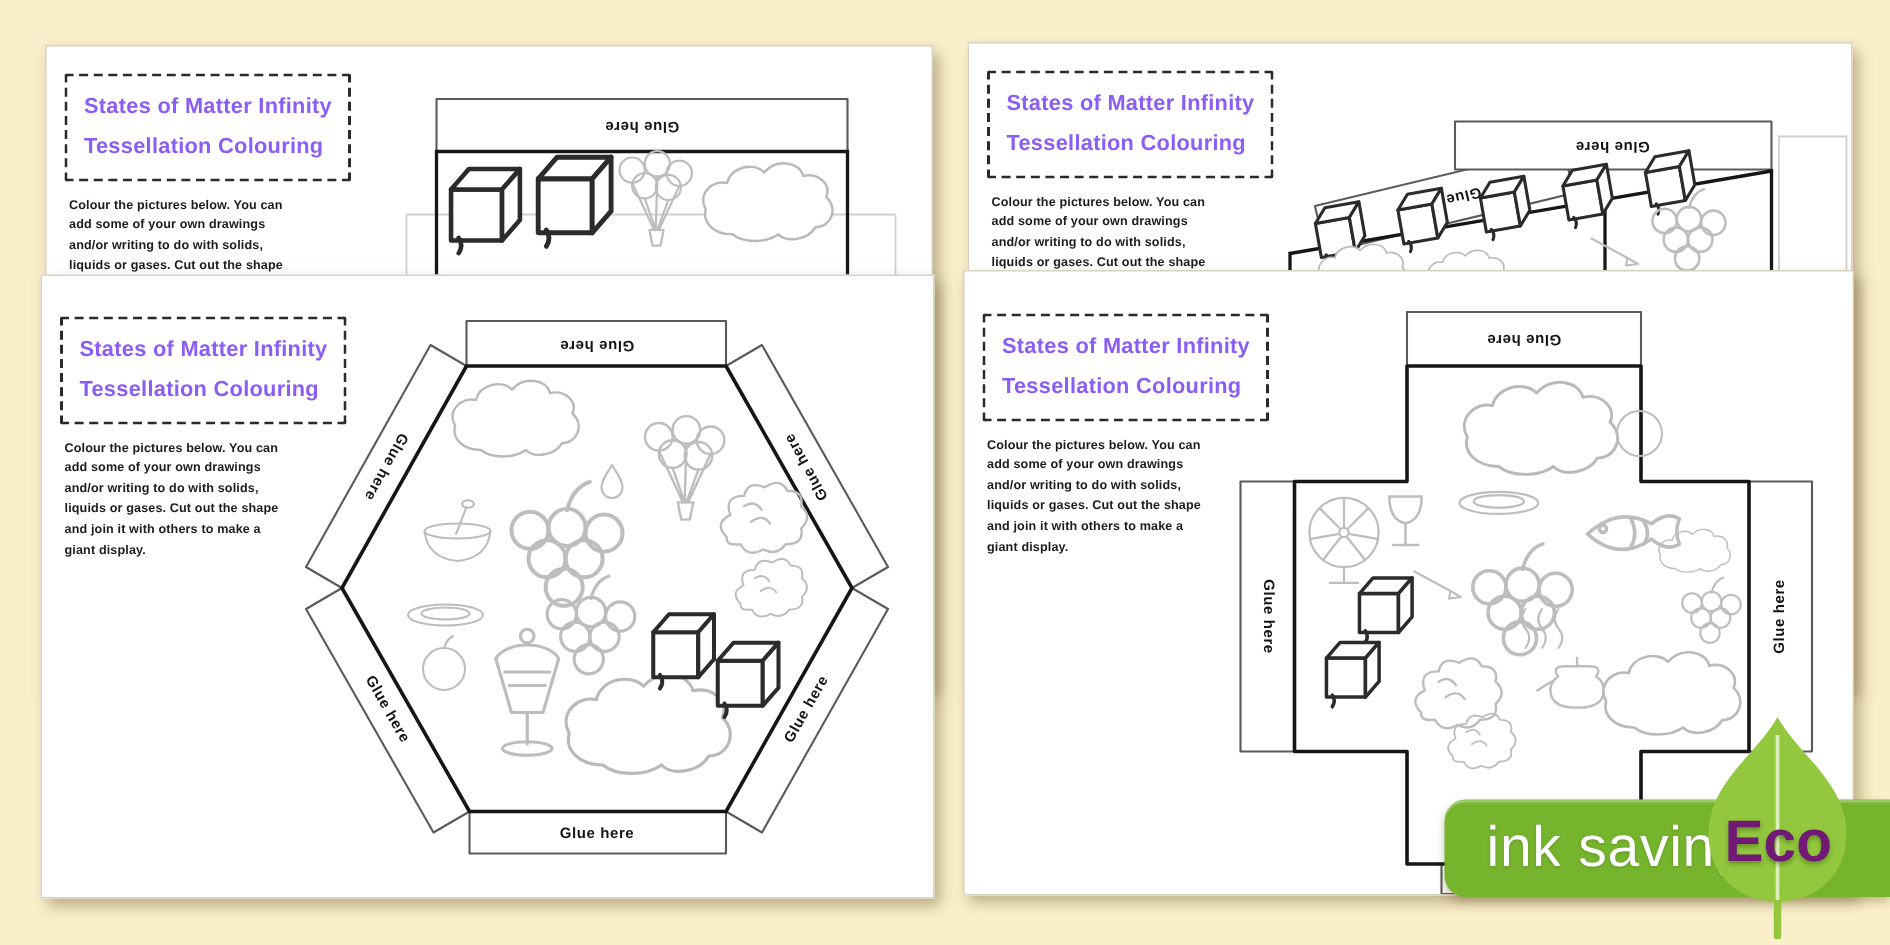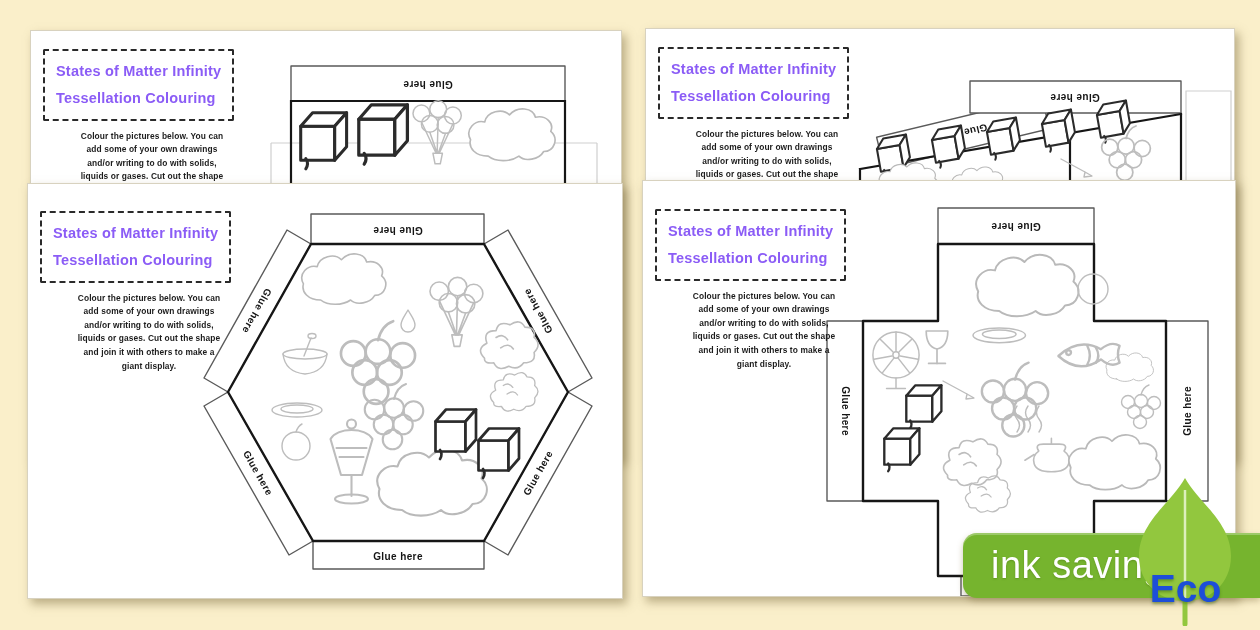--- a/index.html
+++ b/index.html
@@ -17,21 +17,21 @@
   .sheet-head{position:absolute;left:12px;width:232px;}
   .title-box{
     border:2px dashed #2a2a2a;border-radius:2px;
     padding:7px 11px;width:fit-content;max-width:226px;
   }
   .title-line{
     font-family:"Liberation Sans",sans-serif;font-weight:700;
     font-size:14.5px;letter-spacing:.2px;line-height:1.85;color:#8b5cf6;
     white-space:nowrap;
   }
-  .instructions{margin-top:9px;padding-left:3px;width:212px;text-align:center;}
+  .instructions{margin-top:9px;padding-left:3px;width:212px;}
   .instructions div{
     font-size:8.4px;font-weight:600;color:#1c1c1c;line-height:1.62;
     letter-spacing:.1px;white-space:nowrap;
   }
   svg.net{position:absolute;left:0;top:0;}
   .net-bold{fill:#fff;stroke:#161616;stroke-width:2.4;stroke-linejoin:round;}
   .net-line{fill:none;stroke:#161616;stroke-width:2.2;stroke-linecap:square;}
   .net-tab{fill:#fff;stroke:#5a5a5a;stroke-width:1.4;stroke-linejoin:round;}
   .net-lt{fill:none;stroke:#cfcfcf;stroke-width:1.2;}
   .glue{
@@ -46,22 +46,22 @@
     border-radius:14px 0 0 14px;background:#76b42e;
     box-shadow:inset 0 2px 0 rgba(255,255,255,.28), 0 3px 6px rgba(110,90,40,.35);
   }
   .badge-label{
     position:absolute;left:991px;top:533px;height:65px;display:flex;align-items:center;
     font-size:38px;font-weight:400;color:#fff;letter-spacing:.5px;
     text-shadow:0 1px 2px rgba(70,110,15,.45);
   }
   .badge-leaf{position:absolute;left:1138px;top:476px;}
   .badge-eco{
-    position:absolute;left:1138px;top:564px;width:95px;text-align:center;
-    font-size:39px;font-weight:700;color:#1d4ed8;line-height:50px;
+    position:absolute;left:1138px;top:537px;width:95px;text-align:center;
+    font-size:39px;font-weight:700;color:#701a75;line-height:50px;
     text-shadow:0 2px 3px rgba(60,100,10,.5);
   }
 </style>
 </head>
 <body style="background: rgb(250, 239, 202);">
 
 <svg width="0" height="0" style="position:absolute" aria-hidden="true">
   <defs>
     <g id="d-cloud">
         <path d="M18,40 C7,40 1,33 3,26 C-2,17 7,9 15,11 C17,2 30,-1 36,5 C43,-3 56,-1 58,7 C67,5 74,12 71,19 C78,25 74,36 65,36 C61,43 49,45 44,40 C37,45 24,45 18,40 Z"></path>

